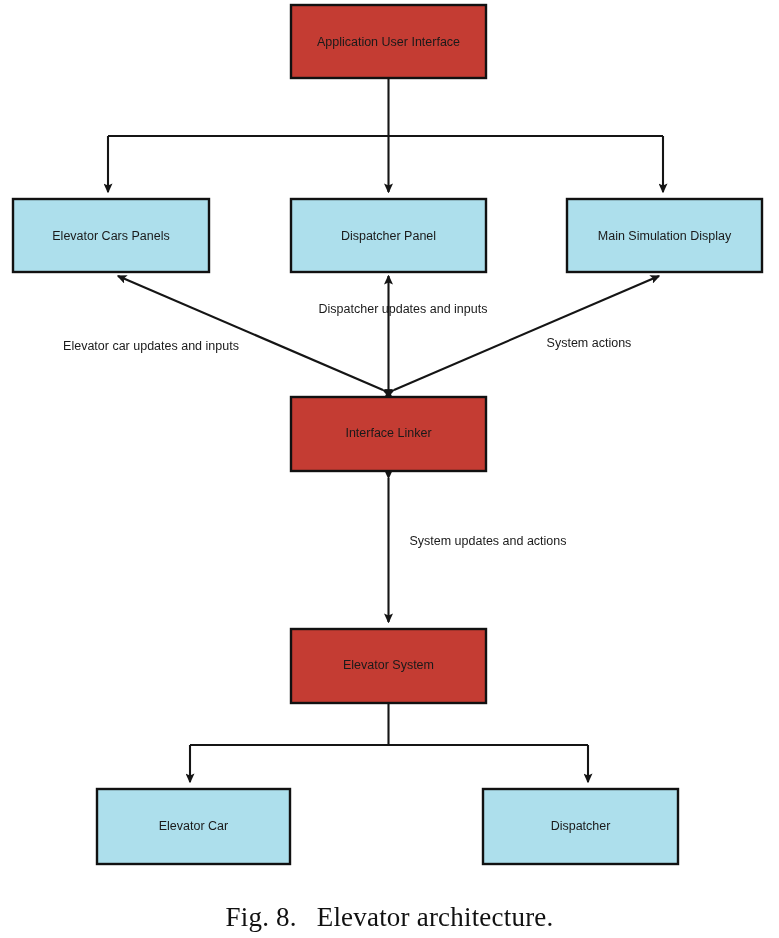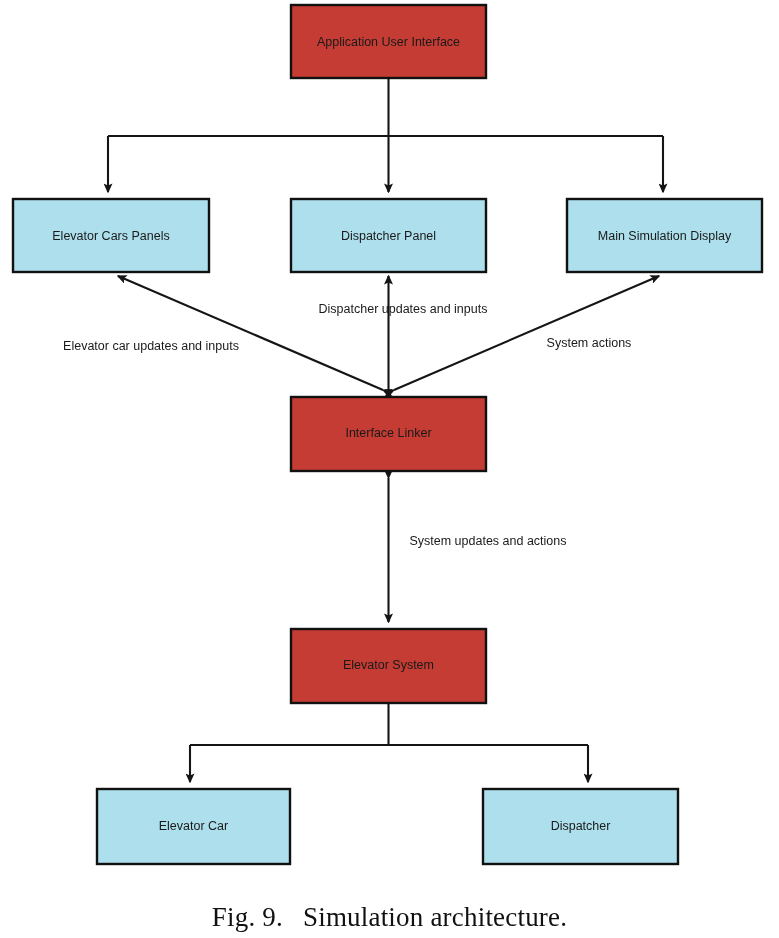--- a/index.html
+++ b/index.html
@@ -150,16 +150,16 @@
       <text class="node-label" x="193.5" y="827">Elevator Car</text>
     </g>
 
     <g>
       <rect class="node-box blue" x="483" y="789" width="195" height="75"></rect>
       <text class="node-label" x="580.5" y="827">Dispatcher</text>
     </g>
   </svg>
 
   <div class="caption" style="top: 902px;">
-    <span>Fig. 9.</span><span class="cap-gap"></span><span>Simulation architecture.</span>
+    <span>Fig. 8.</span><span class="cap-gap"></span><span>Elevator architecture.</span>
   </div>
 
 </div>
 
 </body></html>

